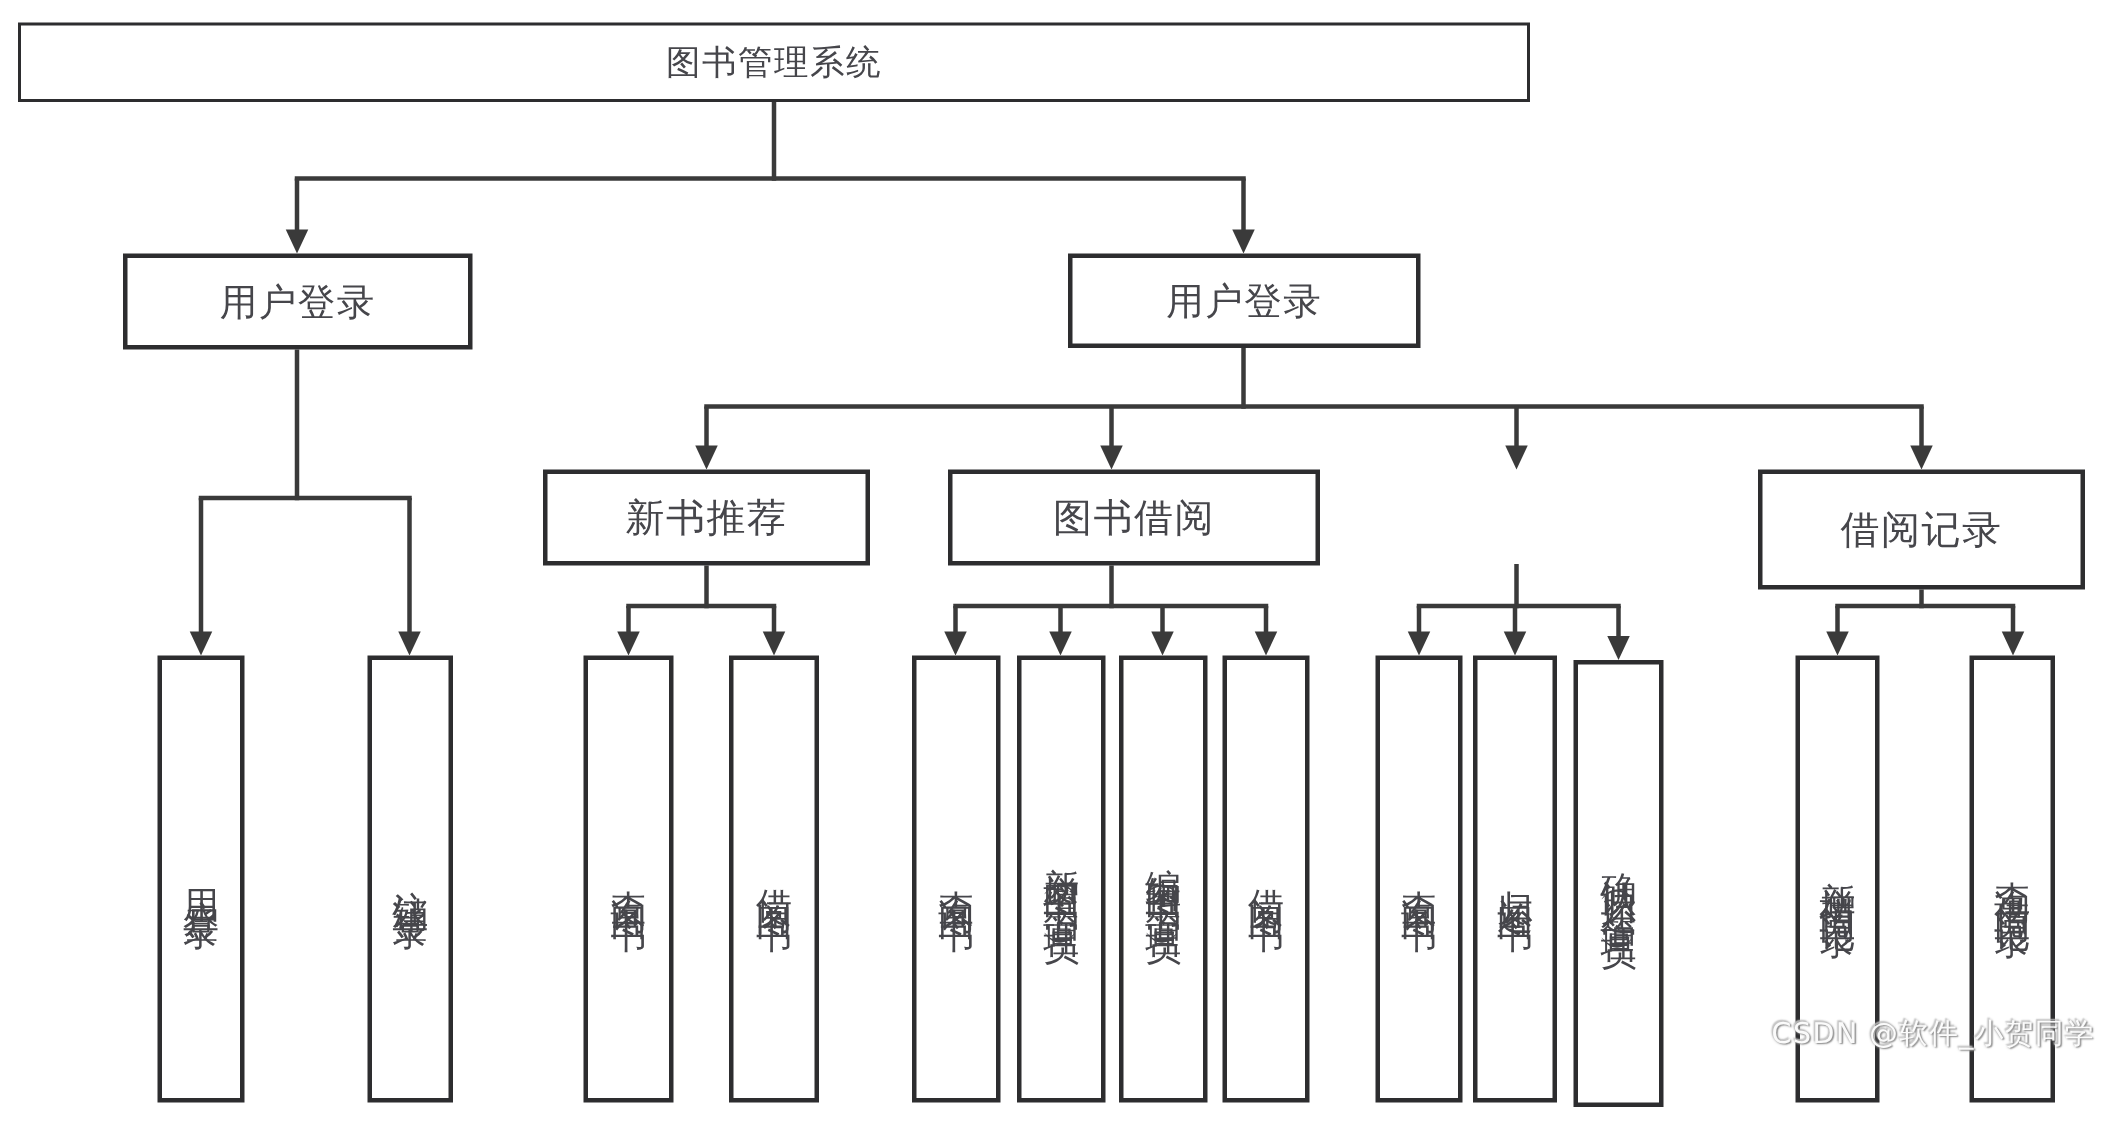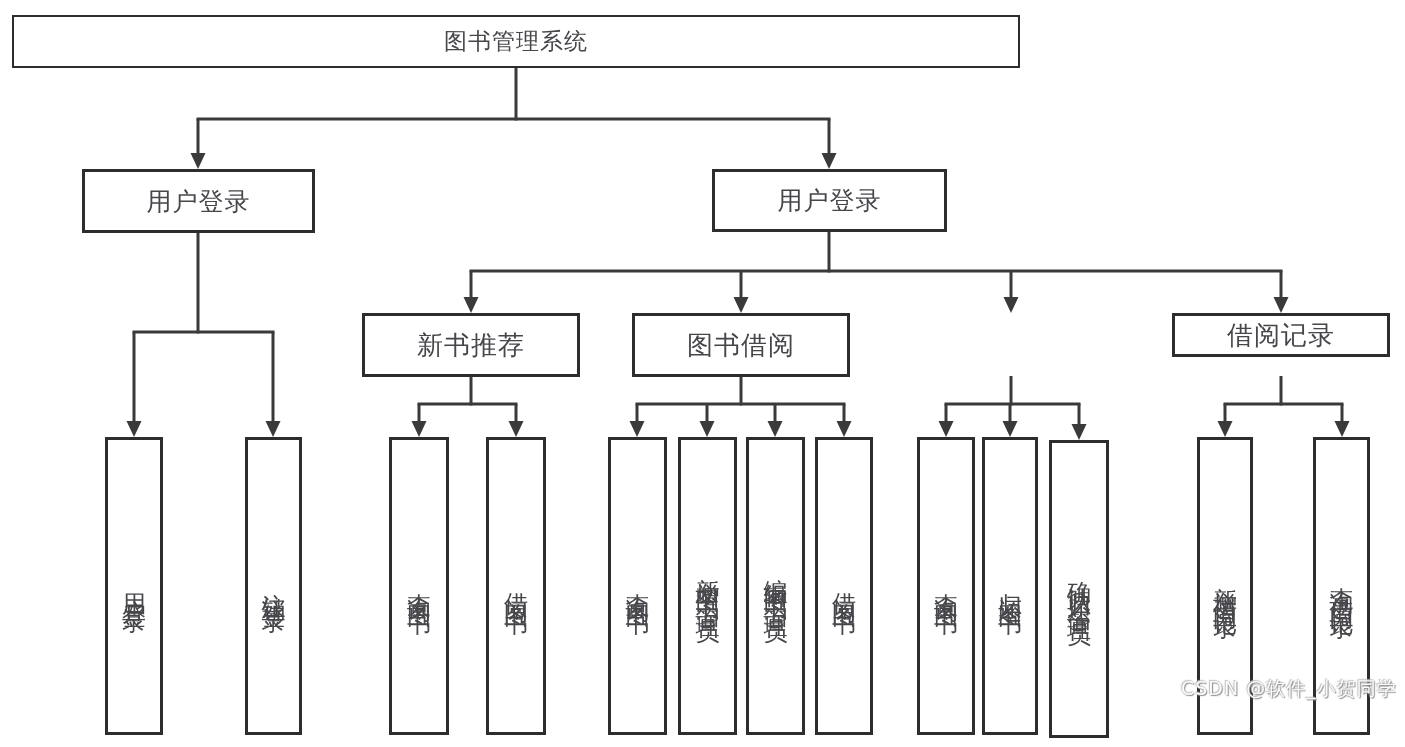--- a/index.html
+++ b/index.html
@@ -105,22 +105,22 @@
       <polygon points="1334.5,421 1349.5,421 1342,437"></polygon>
     </g>
   </svg>
 
   <div class="hbox root" style="left:12px;top:15px;width:1008px;height:53px;">图书管理系统</div>
 
   <div class="hbox l2" style="left:82px;top:169px;width:233px;height:64px;">用户登录</div>
   <div class="hbox l2" style="left:712px;top:169px;width:235px;height:63px;">用户登录</div>
 
   <div class="hbox" style="left:362px;top:313px;width:218px;height:64px;">新书推荐</div>
-  <div class="hbox" style="left:632px;top:313px;width:218px;height:64px;">图书借阅</div>
-  <div class="hbox" style="left:1172px;top:313px;width:218px;height:44px;text-align:center;">借阅记录</div>
+  <div class="hbox" style="left:632px;top:313px;width:248px;height:64px;">图书借阅</div>
+  <div class="hbox" style="left:1172px;top:313px;width:218px;height:80px;text-align:center;">借阅记录</div>
 
   <div class="vbox" style="left:105px;width:58px;">用户登录</div>
   <div class="vbox" style="left:245px;width:57px;">注销登录</div>
 
   <div class="vbox" style="left:389px;width:60px;">查询图书</div>
   <div class="vbox" style="left:486px;width:60px;">借阅图书</div>
 
   <div class="vbox" style="left:608px;width:59px;">查询图书</div>
   <div class="vbox" style="left:678px;width:59px;">新增图书（管理员）</div>
   <div class="vbox" style="left:746px;width:59px;">编辑图书（管理员）</div>

